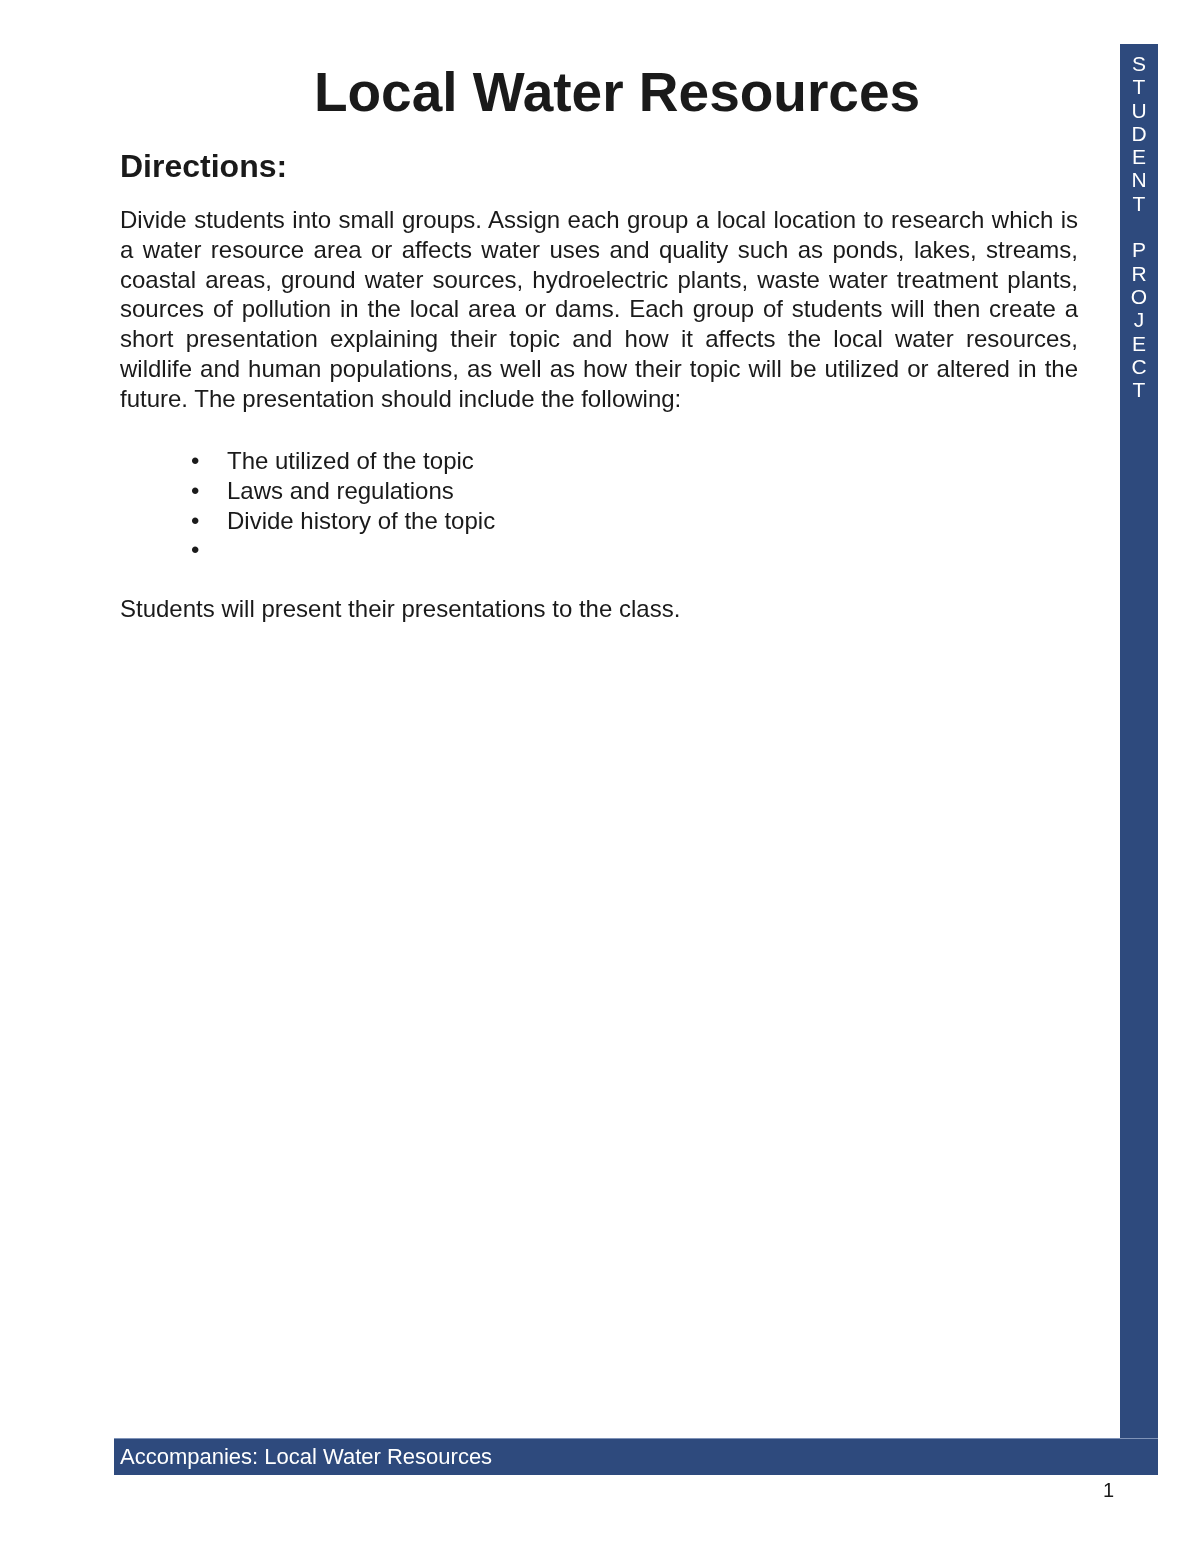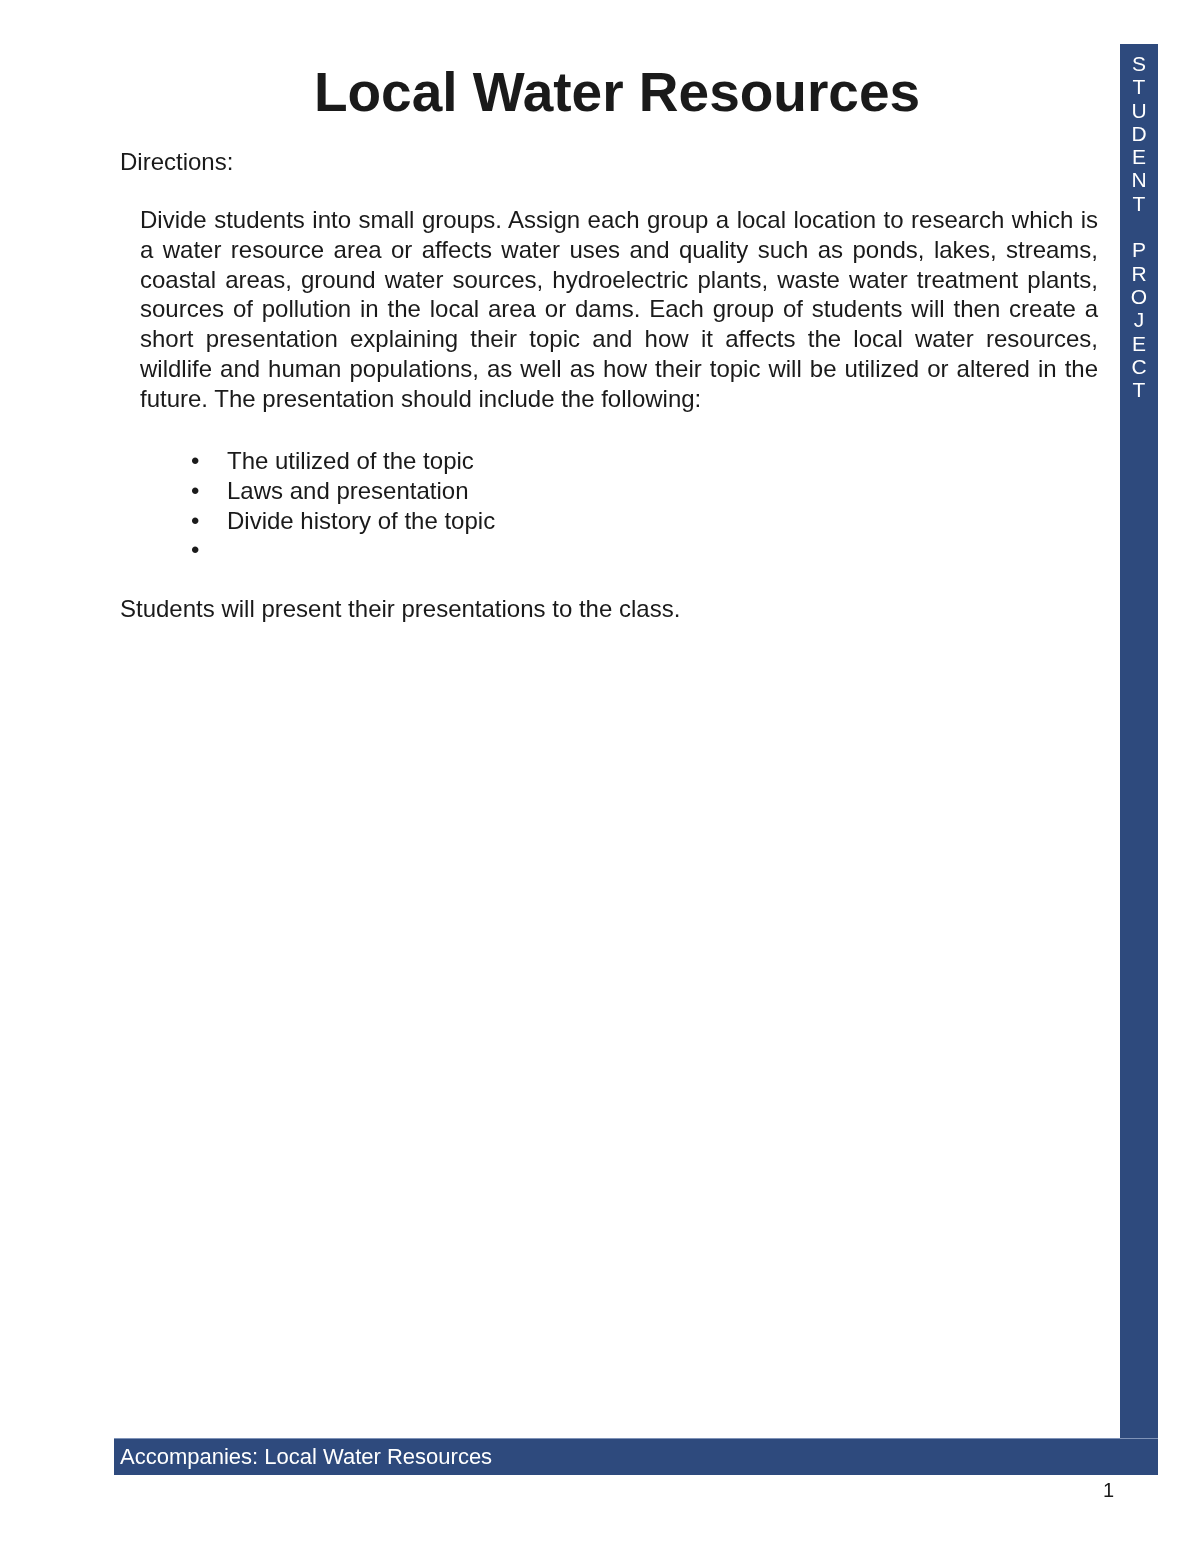--- a/index.html
+++ b/index.html
@@ -9,23 +9,23 @@
                 background: #2e4a7d; }
     .side-text { position: absolute; left: 0; top: 8px; width: 38px; text-align: center;
                  color: #ffffff; font-size: 21px; line-height: 23.3px; }
     .side-letter { display: block; height: 23.3px; }
     .footer-bar { position: absolute; left: 114px; top: 1438px; width: 1044px; height: 36px;
                   background: #2e4a7d; border-top: 1px solid #7f93b8; }
     .footer-text { position: absolute; left: 6px; top: 5px; color: #ffffff; font-size: 22px; }
     .page-num { position: absolute; left: 1103px; top: 1479px; font-size: 20px; color: #1a1a1a; }
     .title { position: absolute; left: 0; width: 1180px; top: 60px; text-align: center;
              font-weight: bold; font-size: 55px; letter-spacing: 0px; margin-left: 27px; }
-    .dir-label { position: absolute; left: 120px; top: 148px; font-weight: normal; font-size: 24px; }
+    .dir-label { position: absolute; left: 120px; top: 148px; font-weight: bold; font-size: 32px; }
     .para { position: absolute; left: 120px; top: 205px; width: 958px; font-size: 24px;
-            line-height: 29.8px; text-align: justify; margin-left: 20px; }
+            line-height: 29.8px; text-align: justify; }
     .bullets { position: absolute; left: 186px; top: 446px; margin: 0; padding: 0; list-style: none;
                font-size: 24px; line-height: 29.8px; }
     .bullets li { position: relative; padding-left: 41px; }
     .bullets li .dot { position: absolute; left: 5px; top: 0; }
     .closing { position: absolute; left: 120px; top: 595px; font-size: 24px; }
   </style>
 </head>
 <body>
 
 <div class="side-bar">
@@ -49,21 +49,21 @@
 </div>
 
 <div class="title">Local Water Resources</div>
 
 <div class="dir-label">Directions:</div>
 
 <div class="para">Divide students into small groups.  Assign each  group a local location to research which is a water resource area or affects water uses and quality such as ponds, lakes, streams, coastal areas, ground water sources, hydroelectric plants, waste water treatment plants, sources of pollution in the local area or dams.  Each group of students will then create a short presentation  explaining their topic and how it affects the local water resources, wildlife and human populations, as well as how their topic will be utilized or altered in the future. The presentation should include the following:</div>
 
 <ul class="bullets">
   <li><span class="dot">•</span><span>The utilized of the topic</span></li>
-  <li><span class="dot">•</span><span>Laws and presentation</span></li>
+  <li><span class="dot">•</span><span>Laws and regulations</span></li>
   <li><span class="dot">•</span><span>Divide history of the topic</span></li>
   <li><span class="dot">•</span></li>
 </ul>
 
 <div class="closing">Students will present their presentations to the class.</div>
 
 <div class="footer-bar">
   <span class="footer-text">Accompanies:  Local Water Resources</span>
 </div>
 

